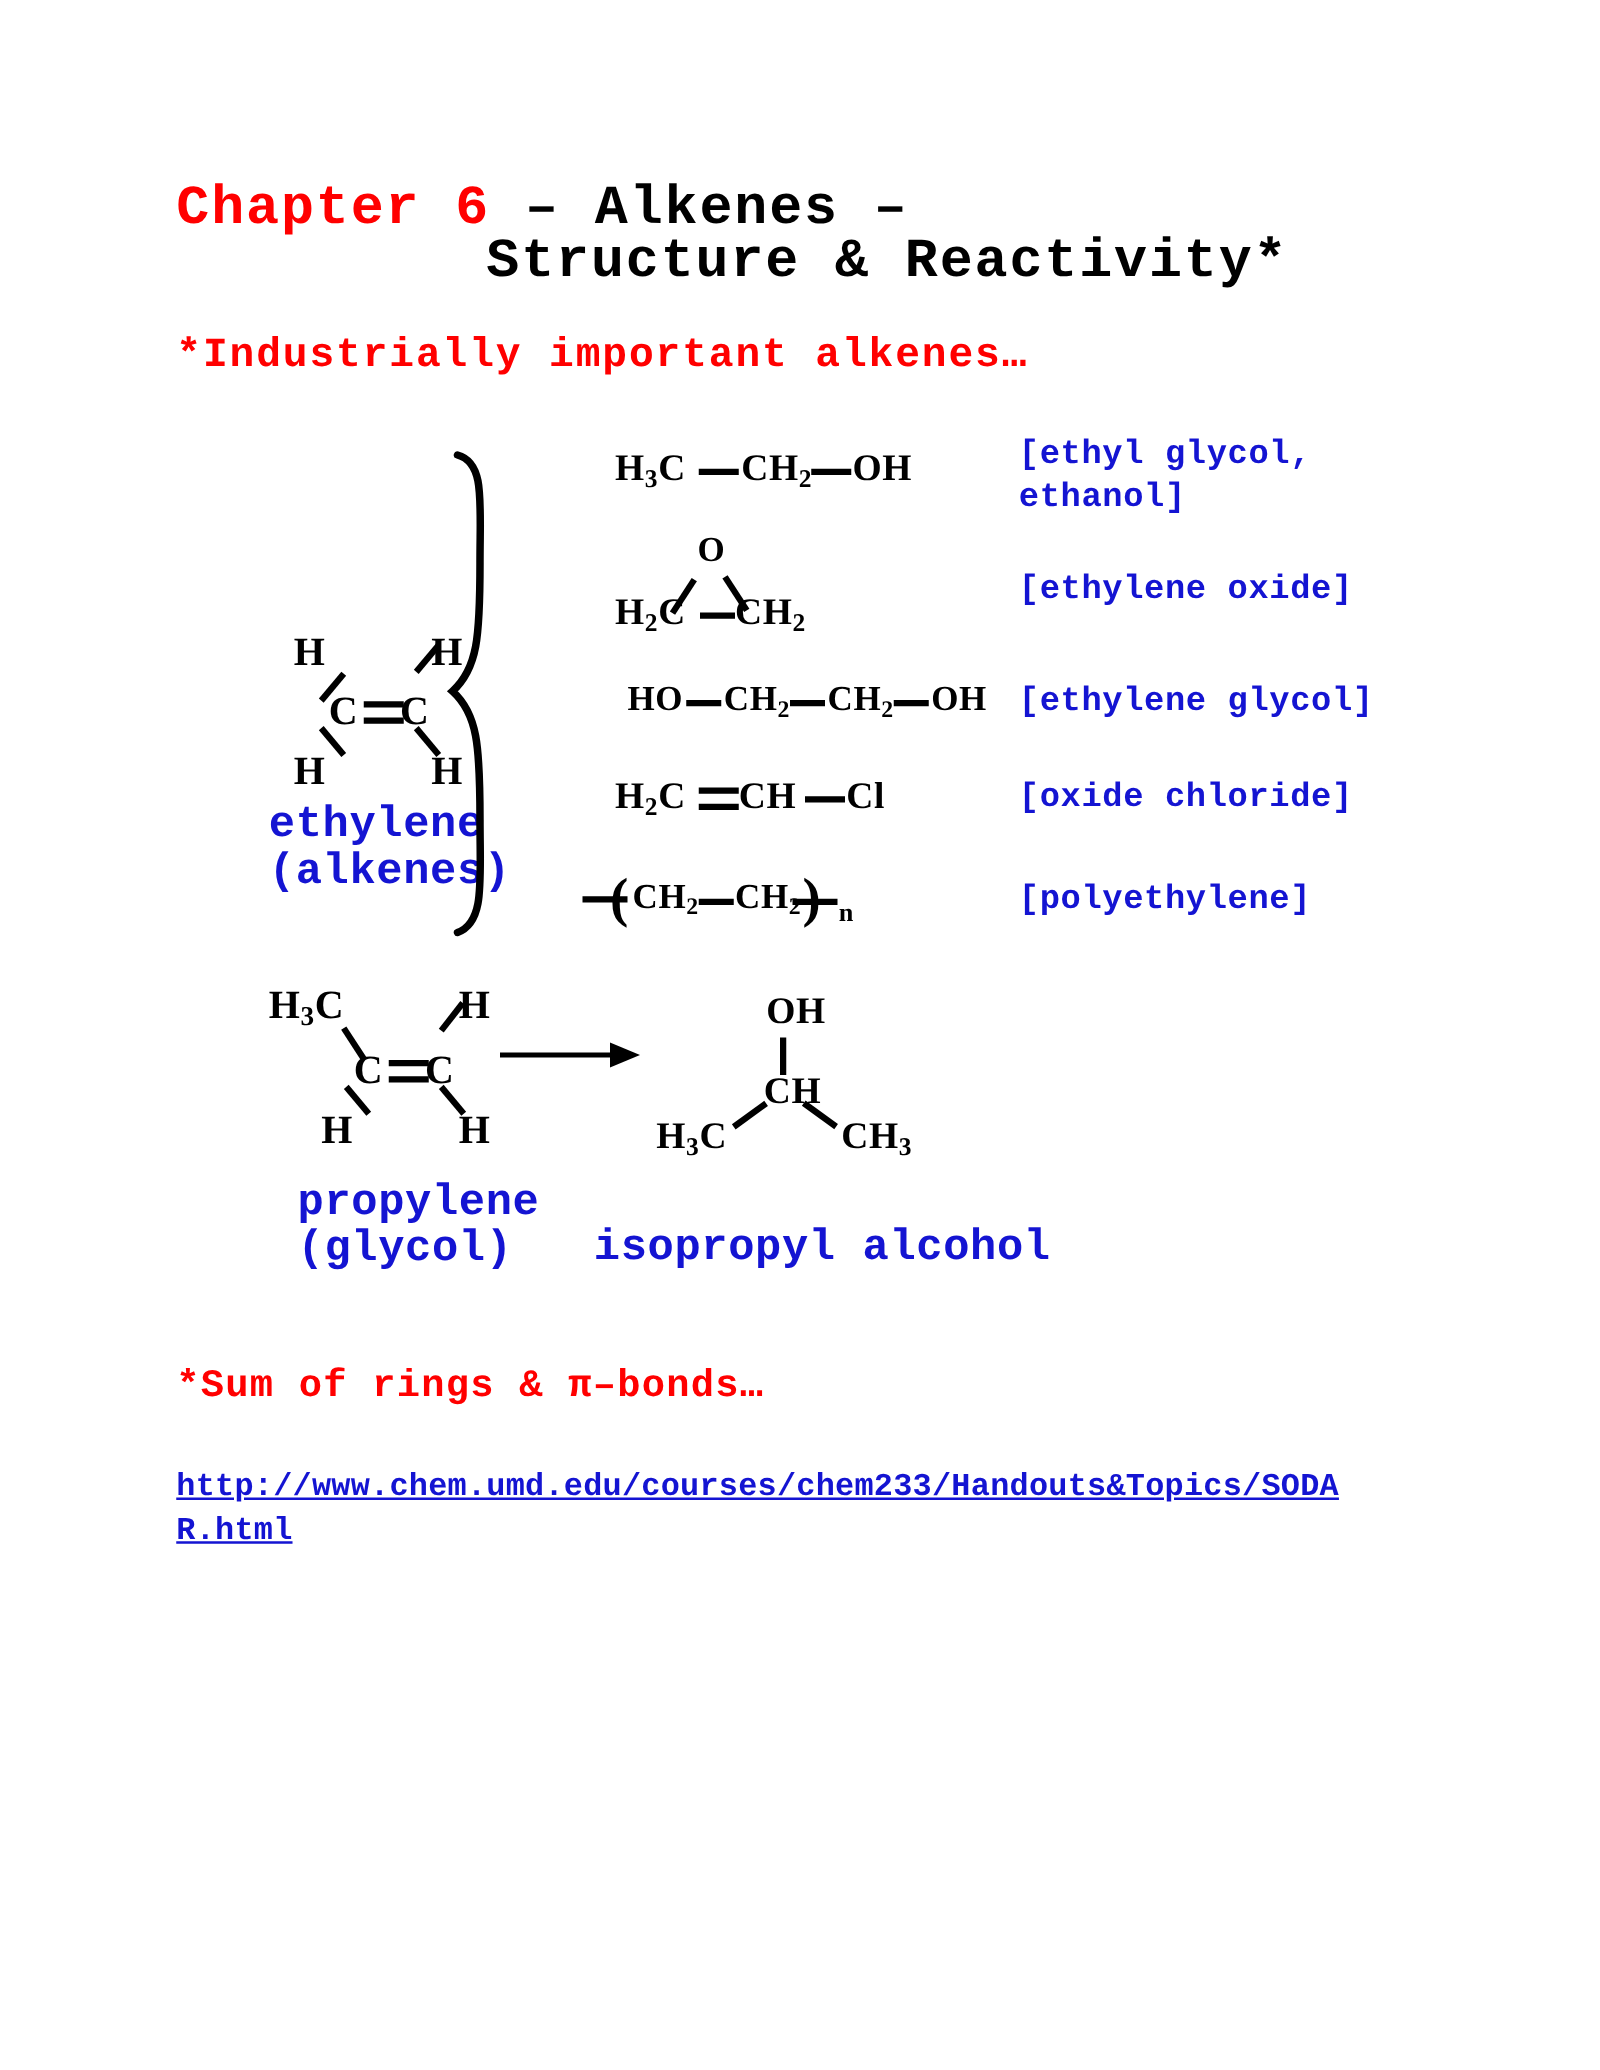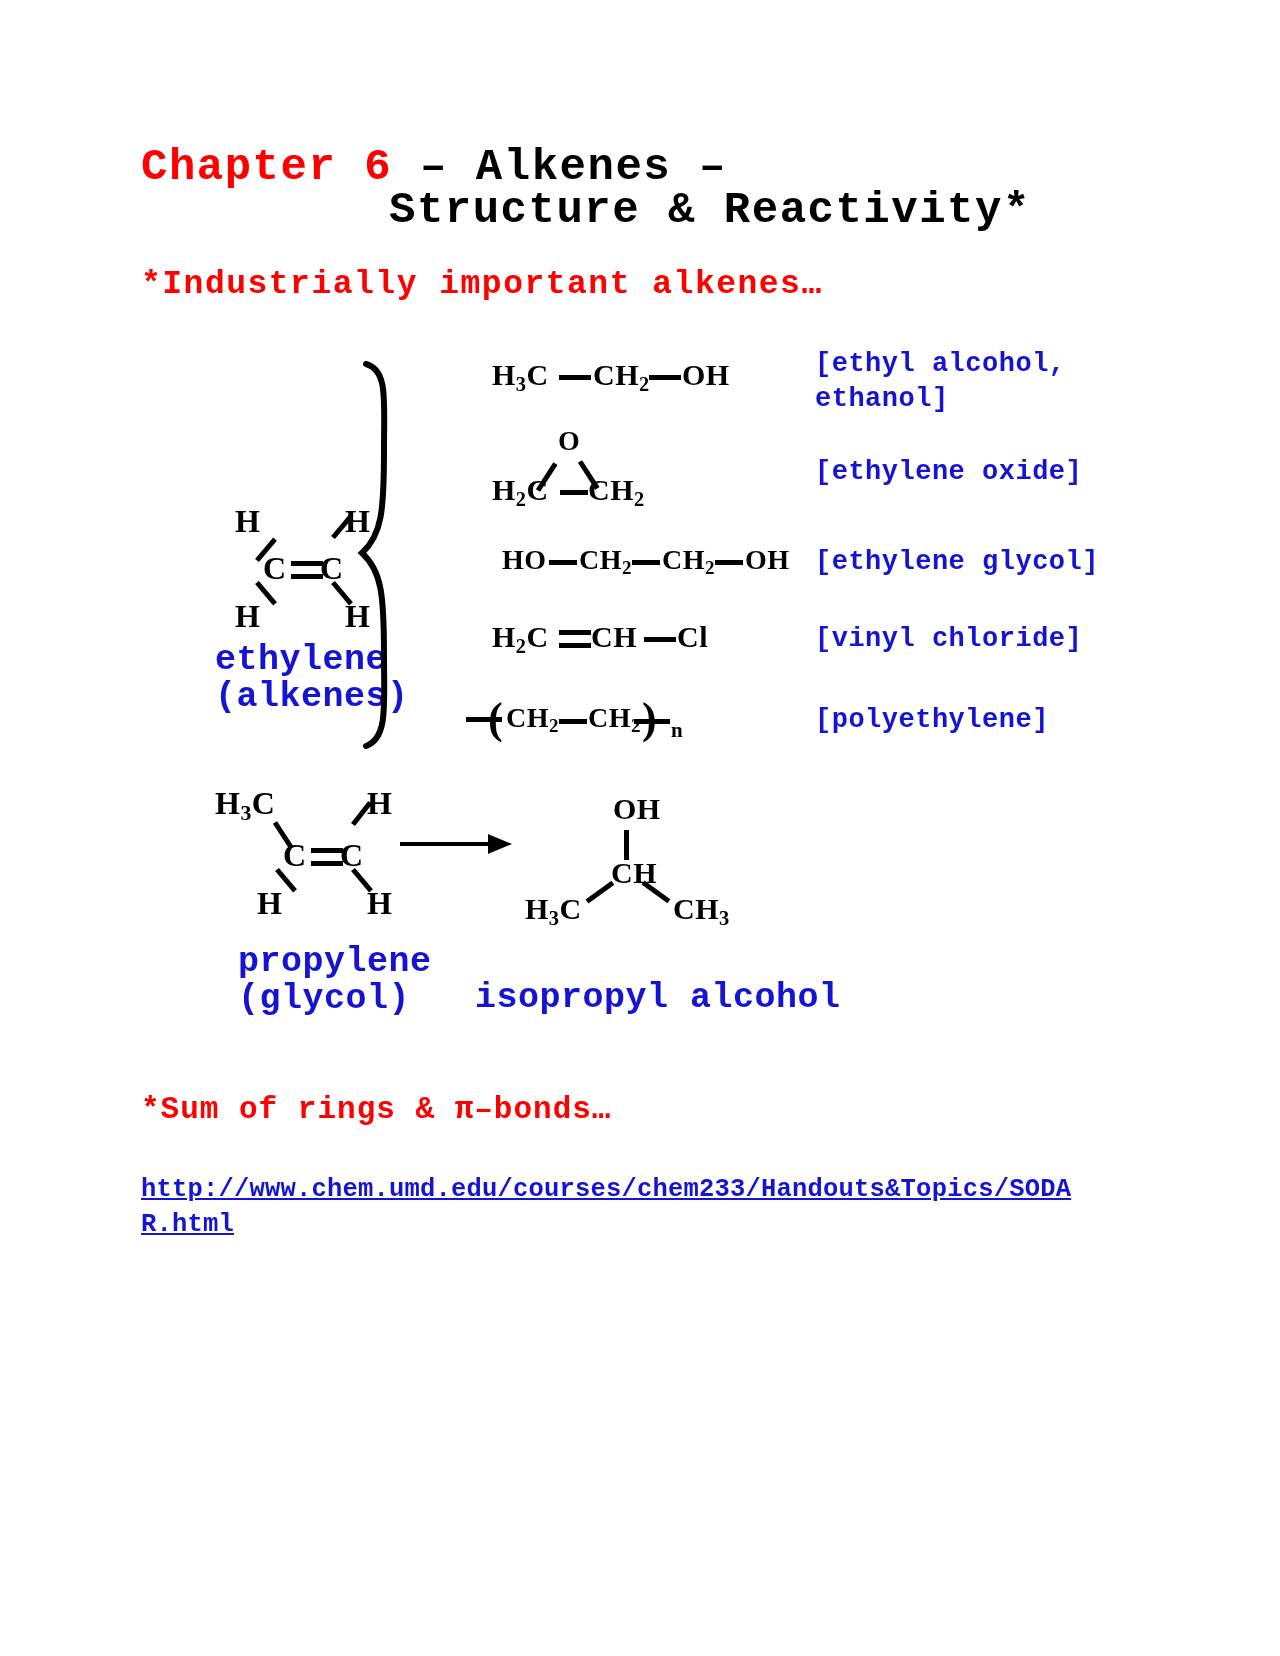--- a/index.html
+++ b/index.html
@@ -171,21 +171,21 @@
 </div>
 
 <div class="abs" style="left:492px; top:358px; width:240px; height:38px;">
   <div class="chem chem-30 abs" style="left:0px; top:0px;"><span>H</span><sub>3</sub><span>C</span></div>
   <div class="bond-h" style="left:67px; top:17px; width:32px;"></div>
   <div class="chem chem-30 abs" style="left:101px; top:0px;"><span>CH</span><sub>2</sub></div>
   <div class="bond-h" style="left:157px; top:17px; width:32px;"></div>
   <div class="chem chem-30 abs" style="left:190px; top:0px;">OH</div>
 </div>
 
-<div class="label-blue" style="left:815px; top:347px;"><span>[ethyl alcohol,</span><br><span>ethanol]</span></div>
+<div class="label-blue" style="left:815px; top:347px;"><span>[ethyl glycol,</span><br><span>ethanol]</span></div>
 
 <div class="abs" style="left:492px; top:425px; width:230px; height:80px;">
 
   <div class="chem chem-28 abs" style="left:66px; top:0px;">O</div>
 
   <div class="bond-diag" style="left:46px; top:63px; width:32px; transform:rotate(-57deg);"></div>
 
   <div class="bond-diag" style="left:88px; top:34px; width:32px; transform:rotate(57deg);"></div>
 
   <div class="chem chem-30 abs" style="left:0px; top:48px;"><span>H</span><sub>2</sub><span>C</span></div>
@@ -211,21 +211,21 @@
 
 <div class="abs" style="left:492px; top:620px; width:240px; height:38px;">
   <div class="chem chem-30 abs" style="left:0px; top:0px;"><span>H</span><sub>2</sub><span>C</span></div>
   <div class="bond-h" style="left:67px; top:10px; width:32px;"></div>
   <div class="bond-h" style="left:67px; top:23px; width:32px;"></div>
   <div class="chem chem-30 abs" style="left:99px; top:0px;">CH</div>
   <div class="bond-h" style="left:152px; top:17px; width:32px;"></div>
   <div class="chem chem-30 abs" style="left:185px; top:0px;">Cl</div>
 </div>
 
-<div class="label-blue" style="left:815px; top:622px;">[vinyl chloride]</div>
+<div class="label-blue" style="left:815px; top:622px;">[oxide chloride]</div>
 
 <div class="abs" style="left:466px; top:700px; width:260px; height:45px;">
 
   <div class="bond-h" style="left:0px; top:17px; width:36px;"></div>
 
   <div class="chem abs" style="left:22px; top:-7px; font-size:44px;">(</div>
   <div class="chem chem-28 abs" style="left:40px; top:2px;"><span>CH</span><sub>2</sub></div>
   <div class="bond-h" style="left:93px; top:19px; width:28px;"></div>
   <div class="chem chem-28 abs" style="left:122px; top:2px;"><span>CH</span><sub>2</sub></div>
 

